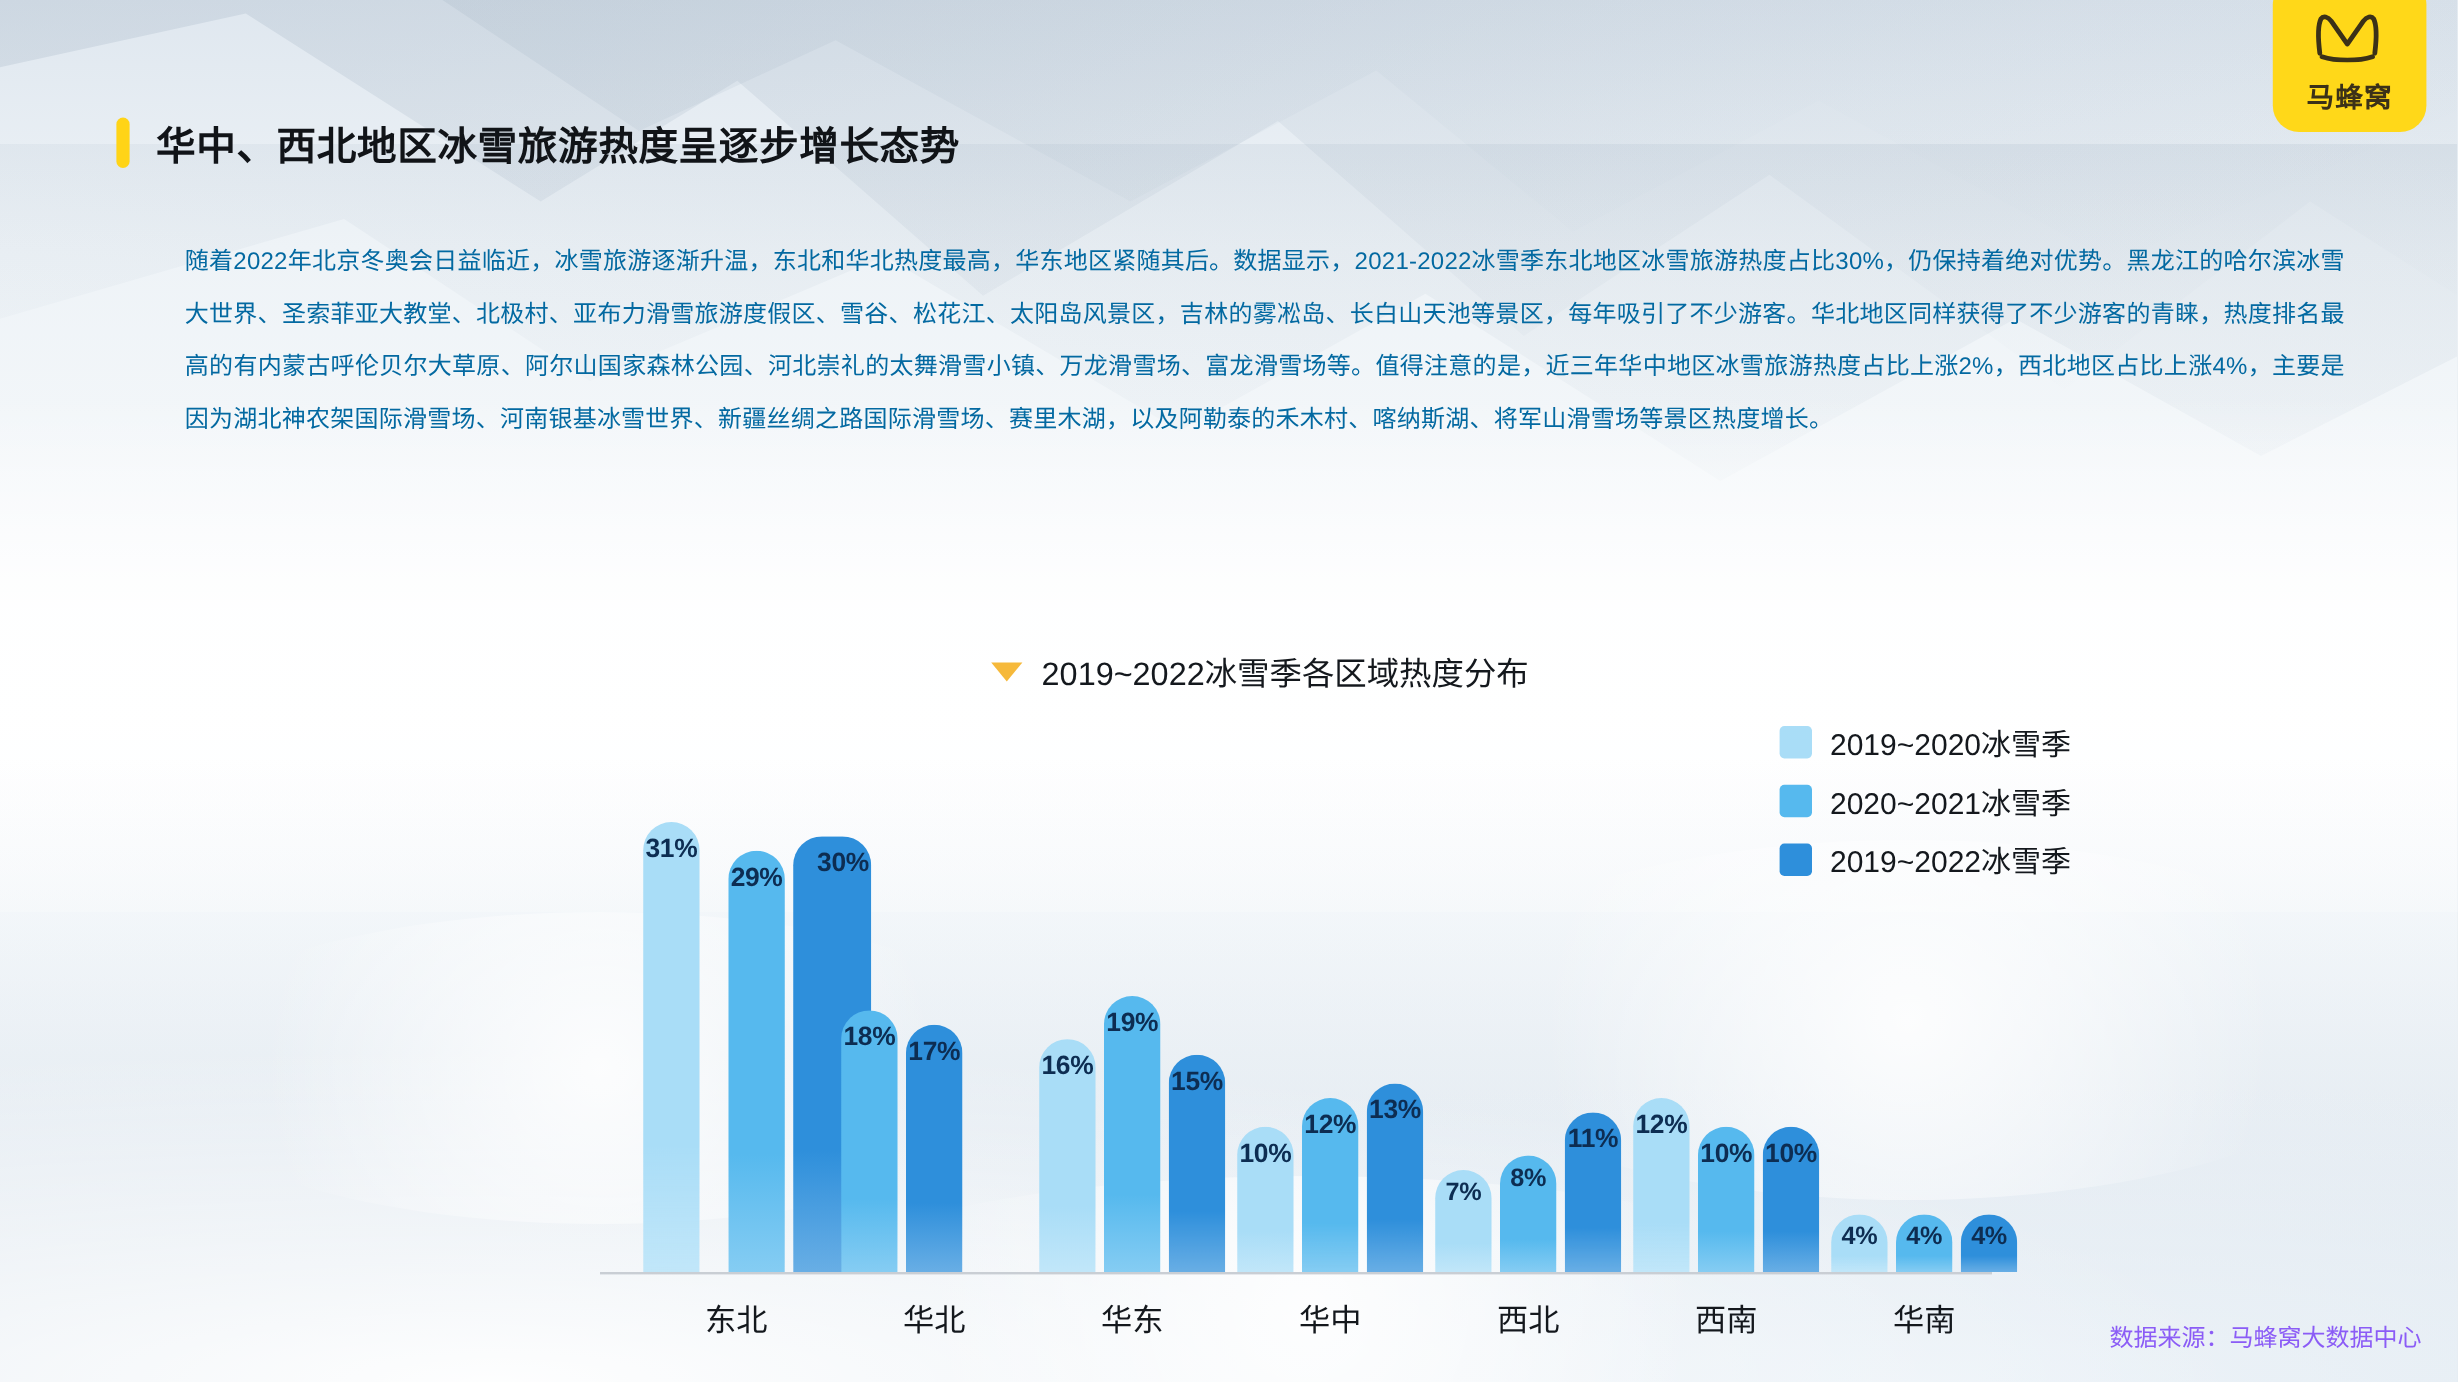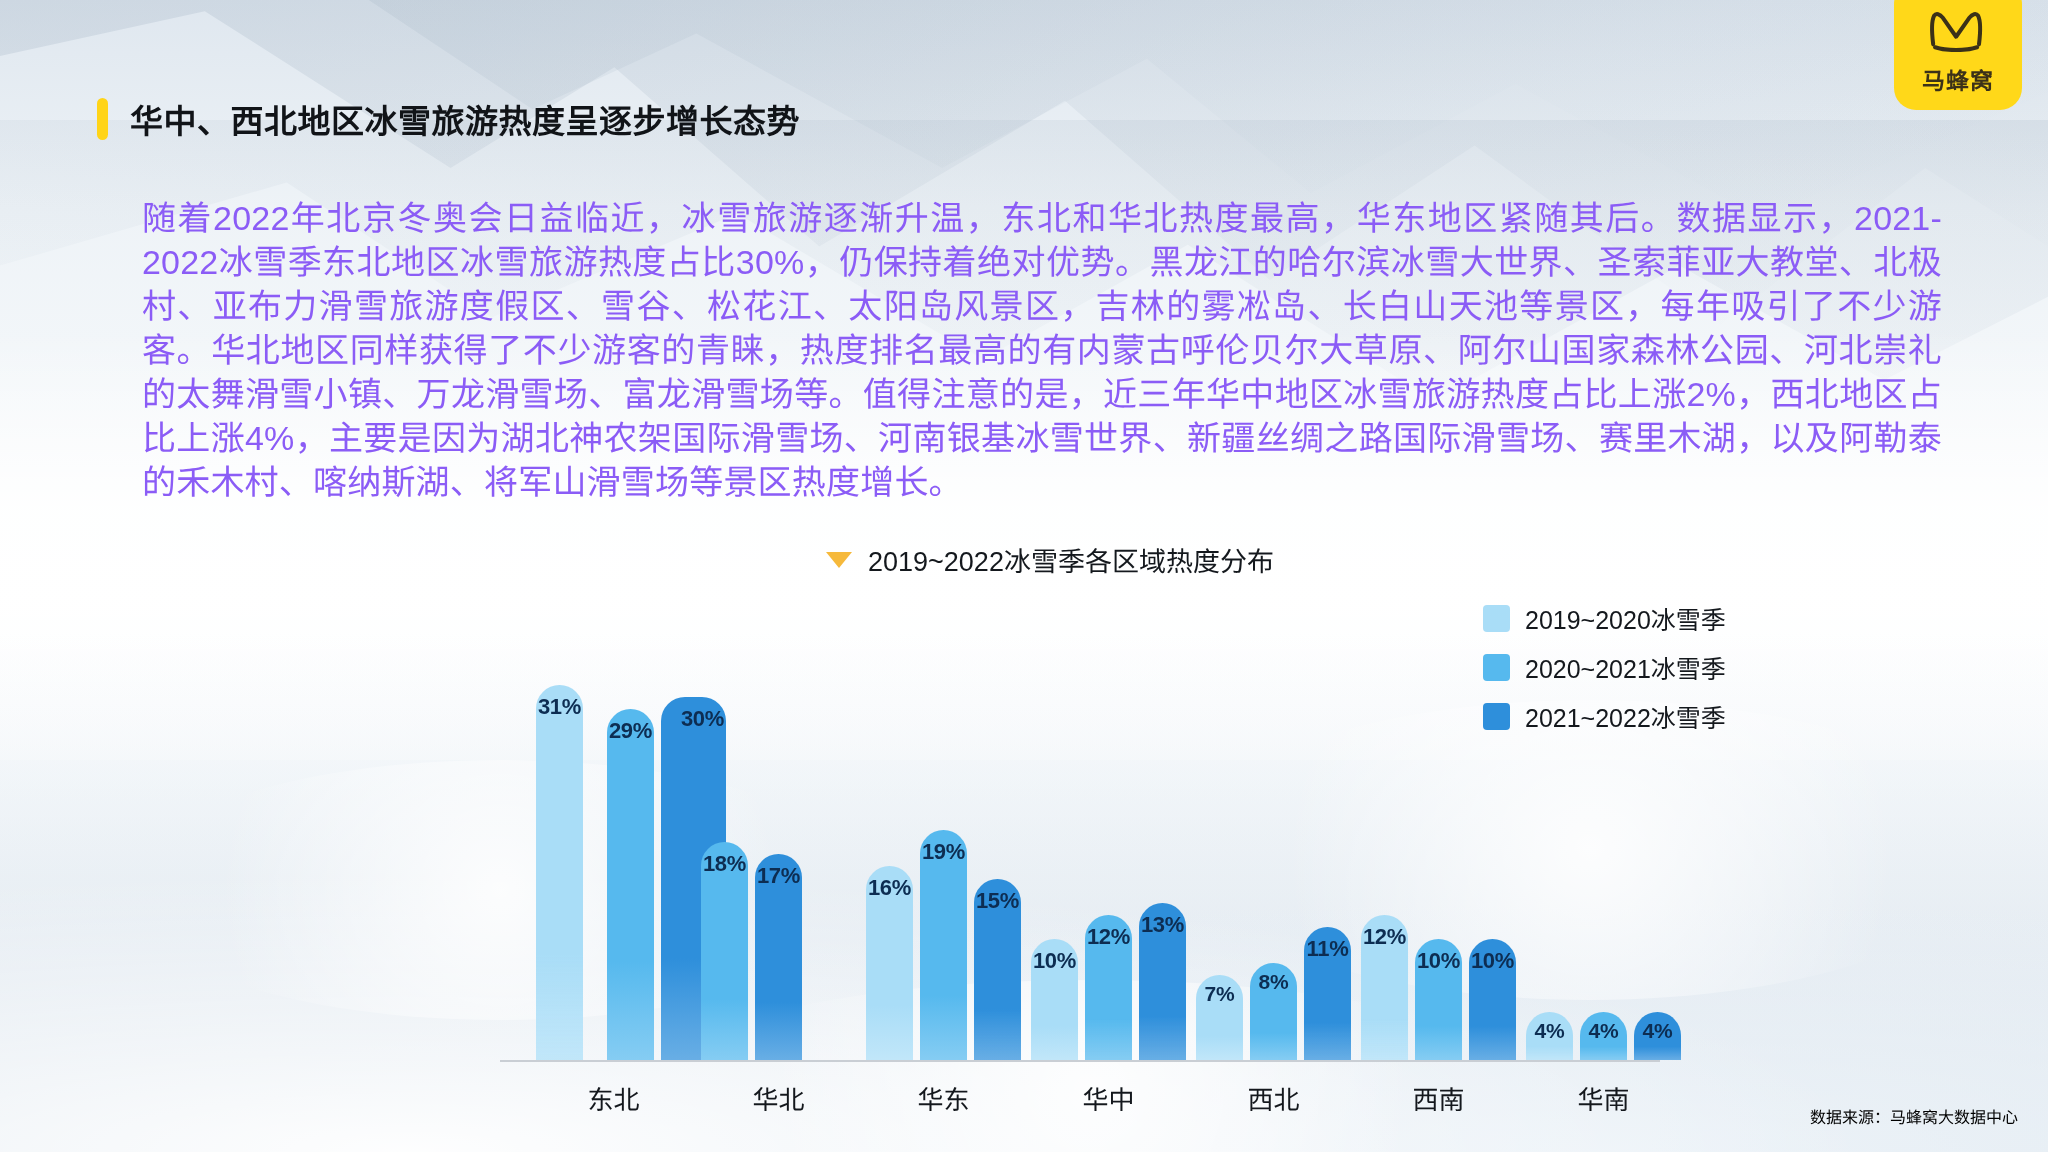--- a/index.html
+++ b/index.html
@@ -62,22 +62,22 @@
   #logo .brand{ font-size:23px; font-weight:700; color:#3b3118; letter-spacing:1px;
     font-family:"Liberation Sans","DejaVu Sans",sans-serif; }
 
   
   #heading{ position:absolute; left:97px; top:95px; display:flex; align-items:center; z-index:5; }
   #heading .bar{ width:11px; height:42px; background:#FFD417; border-radius:6px; margin-right:22px; }
   #heading .txt{ font-size:33px; font-weight:700; color:#111418; letter-spacing:.5px; white-space:nowrap; }
 
   
   #para{
-    position:absolute; left:142px; top:196px; width:1800px; z-index:5;
-    font-size:34px; line-height:44px; color:#8b5cf6; text-align:justify;
+    position:absolute; left:154px; top:196px; width:1800px; z-index:5;
+    font-size:20px; line-height:44px; color:#0369a1; text-align:justify;
     text-justify:inter-character; letter-spacing:.2px; font-weight:400;
   }
 
   
   #chart{ position:absolute; left:0; top:520px; width:2048px; height:620px; z-index:5; }
 
   #chart-title{
     position:absolute; left:826px; top:20px; display:flex; align-items:center; gap:16px;
   }
   #chart-title .tri{
@@ -107,21 +107,21 @@
     position:absolute; top:9px; font-size:22px; font-weight:700; color:#0d2d52;
     white-space:nowrap; letter-spacing:-.3px;
   }
   .bar.small .val{ top:7px; font-size:21px; }
   .xlab{
     position:absolute; bottom:24px; width:200px; text-align:center;
     font-size:26px; color:#14181d; font-weight:500;
   }
 
   #source{
-    position:absolute; right:30px; bottom:24px; font-size:16px; color:#000000; z-index:6;
+    position:absolute; right:30px; bottom:24px; font-size:20px; color:#8b5cf6; z-index:6;
   }
 </style>
 </head>
 <body>
 
 <div id="bg">
   <div class="bg-base"></div>
   <div class="ridge ridge-a"></div>
   <div class="ridge ridge-b"></div>
   <div class="ridge ridge-c"></div>
@@ -158,21 +158,21 @@
     <div class="legend-row">
       <span class="legend-sw" style="background: rgb(169, 221, 247);"></span>
       <span class="legend-lb">2019~2020冰雪季</span>
     </div>
     <div class="legend-row">
       <span class="legend-sw" style="background: rgb(86, 185, 238);"></span>
       <span class="legend-lb">2020~2021冰雪季</span>
     </div>
     <div class="legend-row">
       <span class="legend-sw" style="background: rgb(46, 143, 219);"></span>
-      <span class="legend-lb">2021~2022冰雪季</span>
+      <span class="legend-lb">2019~2022冰雪季</span>
     </div>
   </div>
 
   <div id="plot">
     <div class="axis"></div>
   <div class="group" style="left: 536px; bottom: 80px;">
         <div class="bar" style="height: 375.1px; background: linear-gradient(rgb(169, 221, 247) 0%, rgb(169, 221, 247) 72%, rgba(255, 255, 255, 0.28) 100%), rgb(169, 221, 247); background-blend-mode: normal;">
           <span class="val">31%</span>
         </div>
         <div class="bar" style="height: 350.9px; background: linear-gradient(rgb(86, 185, 238) 0%, rgb(86, 185, 238) 72%, rgba(255, 255, 255, 0.28) 100%), rgb(86, 185, 238); background-blend-mode: normal; margin-left: 17px;">

